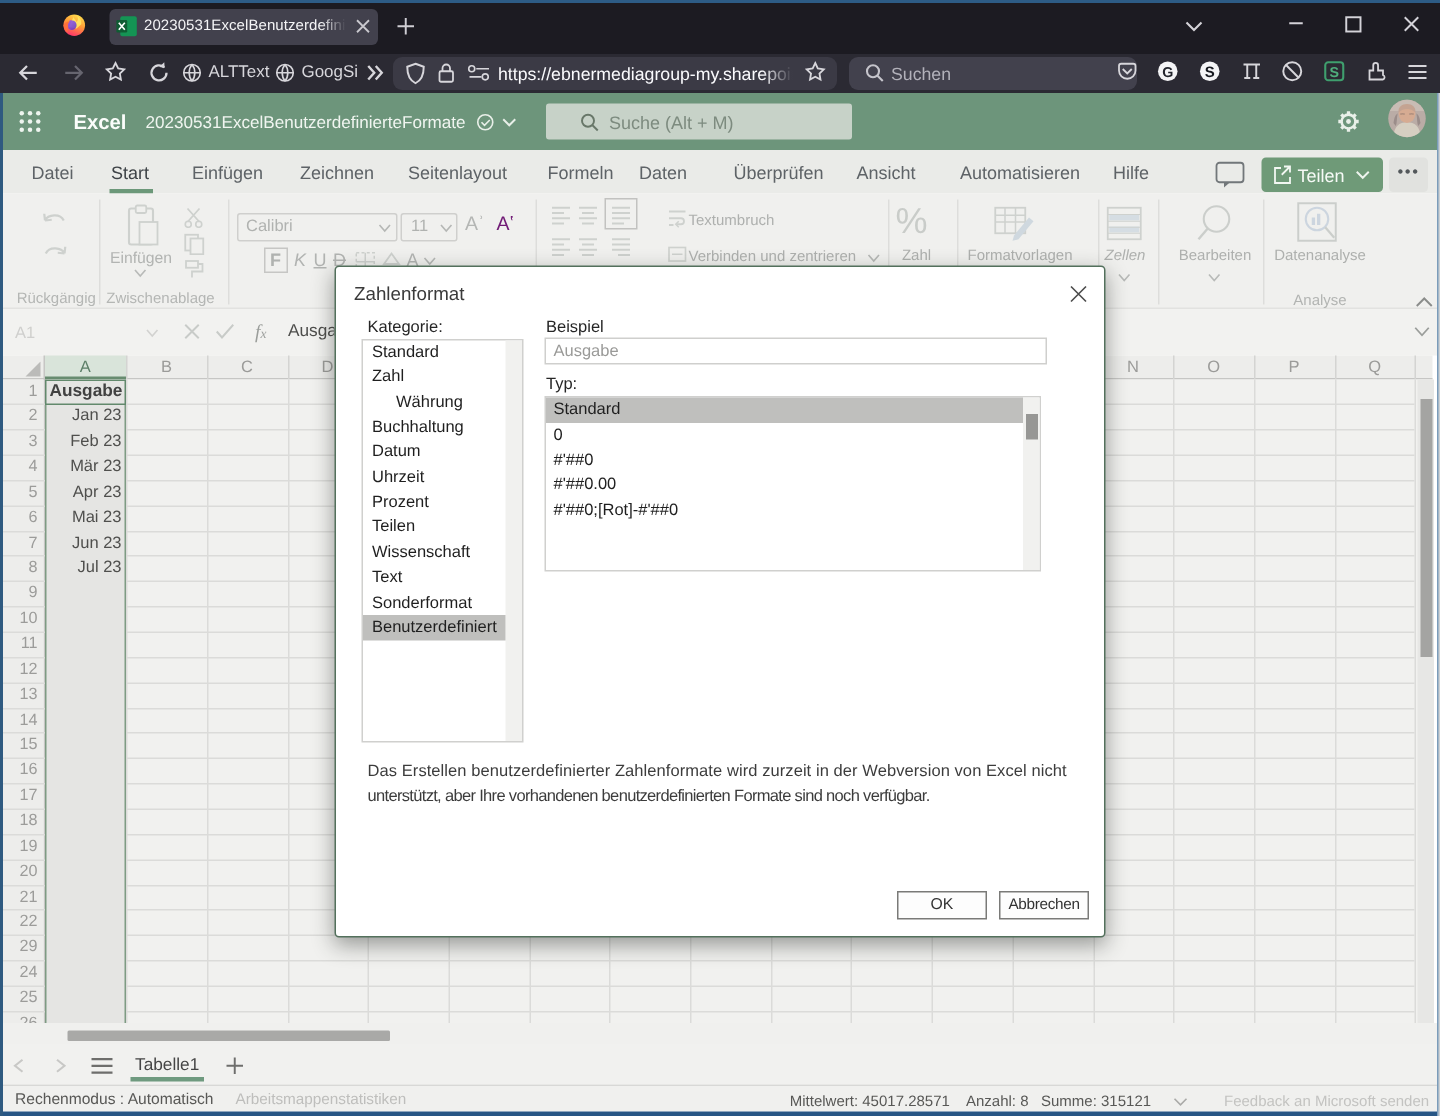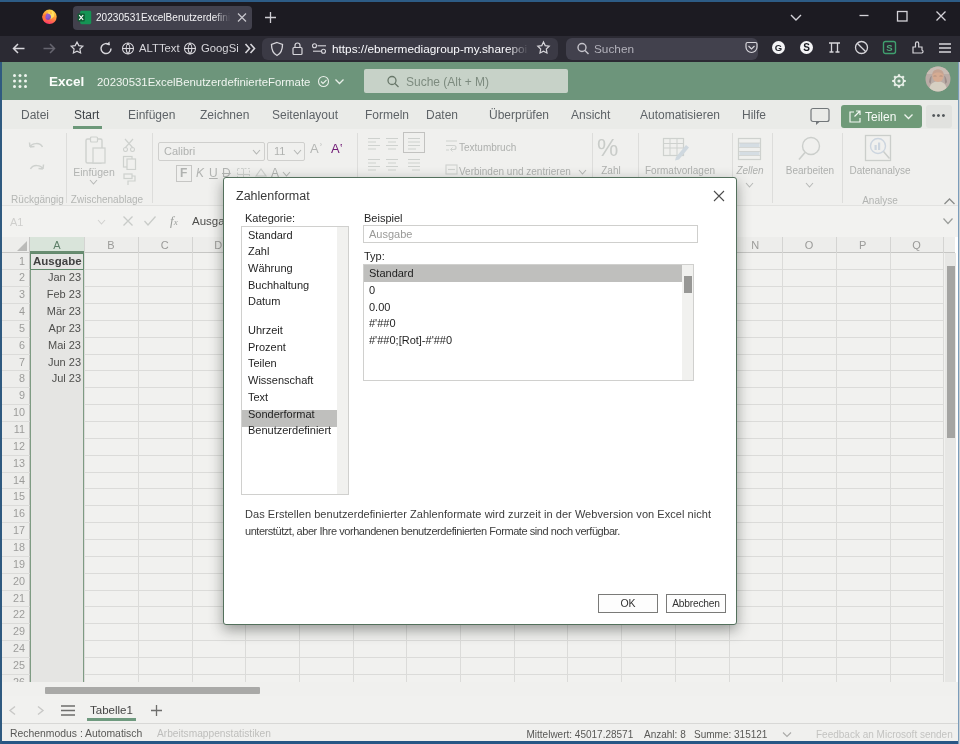--- a/index.html
+++ b/index.html
@@ -562,46 +562,46 @@
       <path d="M1 1 L11 11 M11 1 L1 11" stroke="#4c4c4c" stroke-width="1.1"></path>
     </svg>
   <div class="abs" style="left:21px;top:34px;color:#262626;font-size:11px;">Kategorie:</div>
 
   <div class="abs" style="left:17px;top:47.5px;width:108px;height:269px;background:#fff;border:1px solid #d0d0ce;"></div>
   <div class="abs" style="left:113px;top:48.5px;width:11px;height:267px;background:#f1f1ef;"></div>
   <div class="abs" style="left:18px;top:232.2px;width:95px;height:16.7px;background:#bfbfbd;"></div>
   <div class="abs" style="left:18px;top:48.5px;width:95px;color:#1f1f1f;font-size:11px;line-height:16.7px;">
     <div style="padding-left:6px;">Standard</div>
     <div style="padding-left:6px;">Zahl</div>
-    <div style="padding-left:6px;">Währung</div>
+    <div style="padding-left:6px;margin-left:16px;">Währung</div>
     <div style="padding-left:6px;">Buchhaltung</div>
     <div style="padding-left:6px;">Datum</div>
-    <div style="padding-left:6px;margin-top:12px;">Uhrzeit</div>
+    <div style="padding-left:6px;">Uhrzeit</div>
     <div style="padding-left:6px;">Prozent</div>
     <div style="padding-left:6px;">Teilen</div>
     <div style="padding-left:6px;">Wissenschaft</div>
     <div style="padding-left:6px;">Text</div>
     <div style="padding-left:6px;">Sonderformat</div>
     <div style="padding-left:6px;">Benutzerdefiniert</div>
   </div>
 
   <div class="abs" style="left:140px;top:34px;color:#262626;font-size:11px;">Beispiel</div>
   <div class="abs" style="left:139px;top:46.5px;width:335px;height:18px;border:1px solid #cfcfcd;"></div>
   <div class="abs" style="left:145px;top:50px;color:#9a9a98;font-size:11px;">Ausgabe</div>
 
   <div class="abs" style="left:140px;top:71.5px;color:#262626;font-size:11px;">Typ:</div>
   <div class="abs" style="left:139px;top:85.5px;width:331px;height:117px;background:#fff;border:1px solid #d0d0ce;"></div>
   <div class="abs" style="left:458px;top:86.5px;width:11px;height:115px;background:#f1f1ef;"></div>
   <div class="abs" style="left:460px;top:98px;width:8px;height:17px;background:#979795;"></div>
   <div class="abs" style="left:140px;top:87.2px;width:318px;height:16.7px;background:#bfbfbd;"></div>
   <div class="abs" style="left:140px;top:87.2px;width:310px;height:114.5px;overflow:hidden;color:#1f1f1f;font-size:11px;line-height:16.7px;">
     <div style="padding-left:5px;">Standard</div>
     <div style="padding-left:5px;">0</div>
-    <div style="padding-left:5px;">0.00</div>
     <div style="padding-left:5px;">#'##0</div>
+    <div style="padding-left:5px;">#'##0.00</div>
     <div style="padding-left:5px;">#'##0;[Rot]-#'##0</div>
   </div>
 
   <div class="abs" style="left:21px;top:347px;white-space:nowrap;color:#3c3c3c;font-size:11px;letter-spacing:-0.45px;">unterstützt, aber Ihre vorhandenen benutzerdefinierten Formate sind noch verfügbar.</div>
     <div class="abs" style="left:21px;top:330px;white-space:nowrap;color:#3c3c3c;font-size:11px;letter-spacing:0.05px;">Das Erstellen benutzerdefinierter Zahlenformate wird zurzeit in der Webversion von Excel nicht</div>
 
   <div class="abs" style="left:374px;top:416px;width:60px;height:19px;border:1px solid #7a7a78;background:#fdfdfd;color:#333;font-size:10.5px;text-align:center;line-height:17px;">OK</div>
   <div class="abs" style="left:442px;top:416px;width:60px;height:19px;border:1px solid #7a7a78;background:#fdfdfd;color:#333;font-size:10.2px;text-align:center;line-height:17px;letter-spacing:-0.2px;">Abbrechen</div>
 </div>
 

